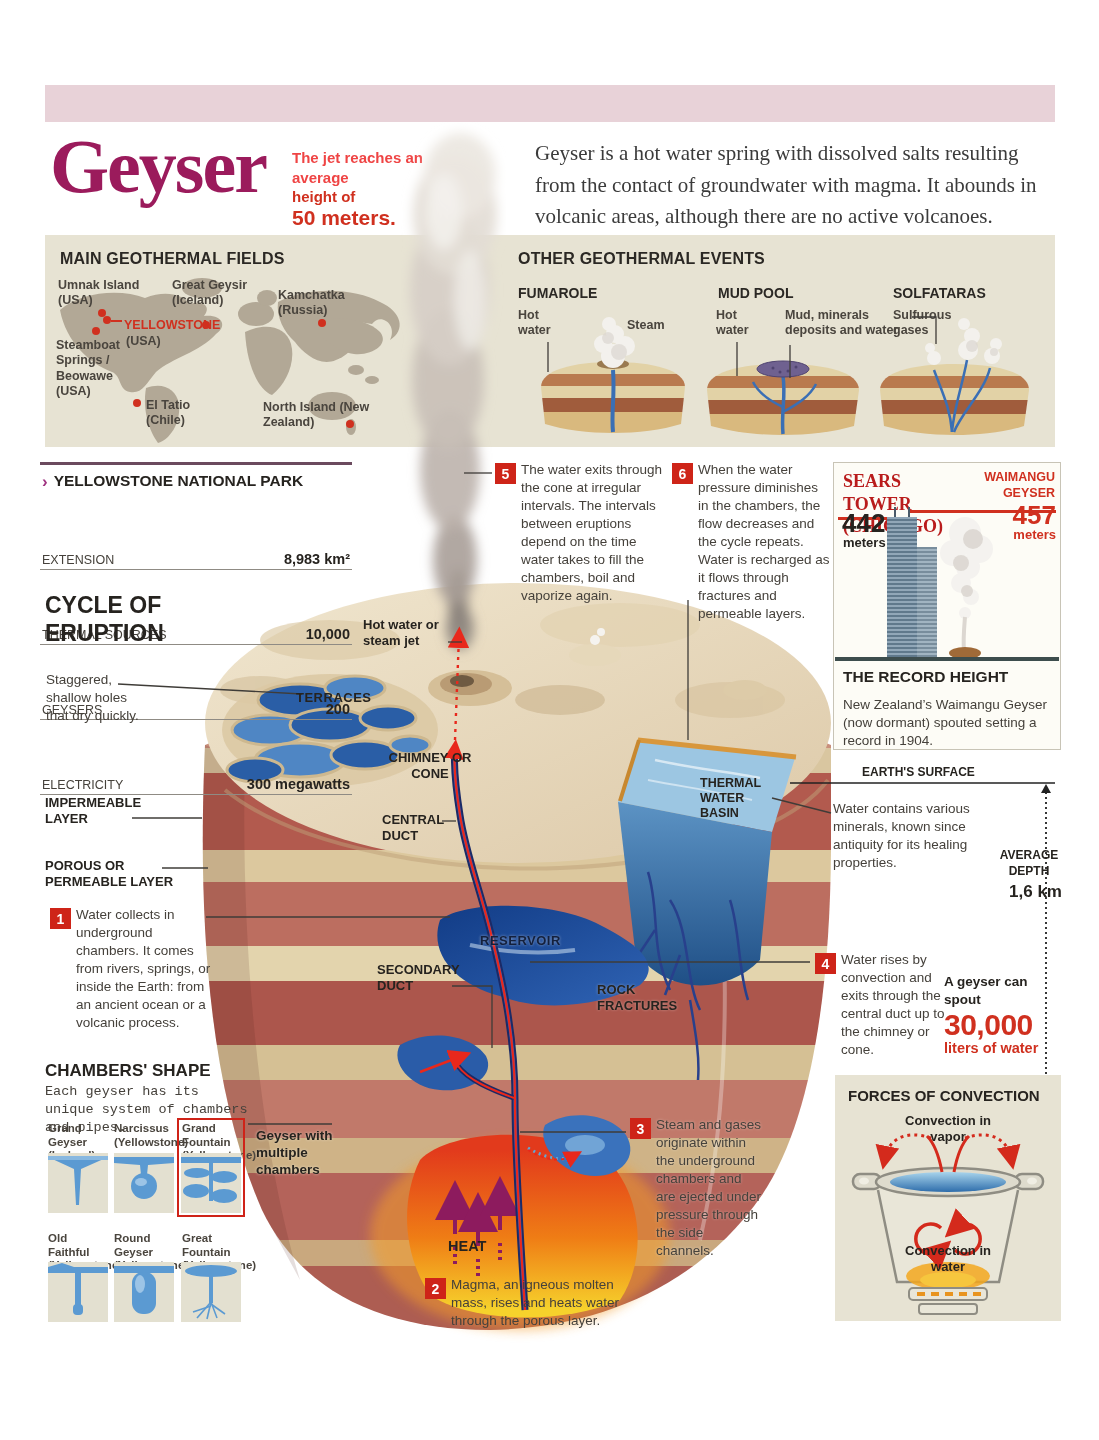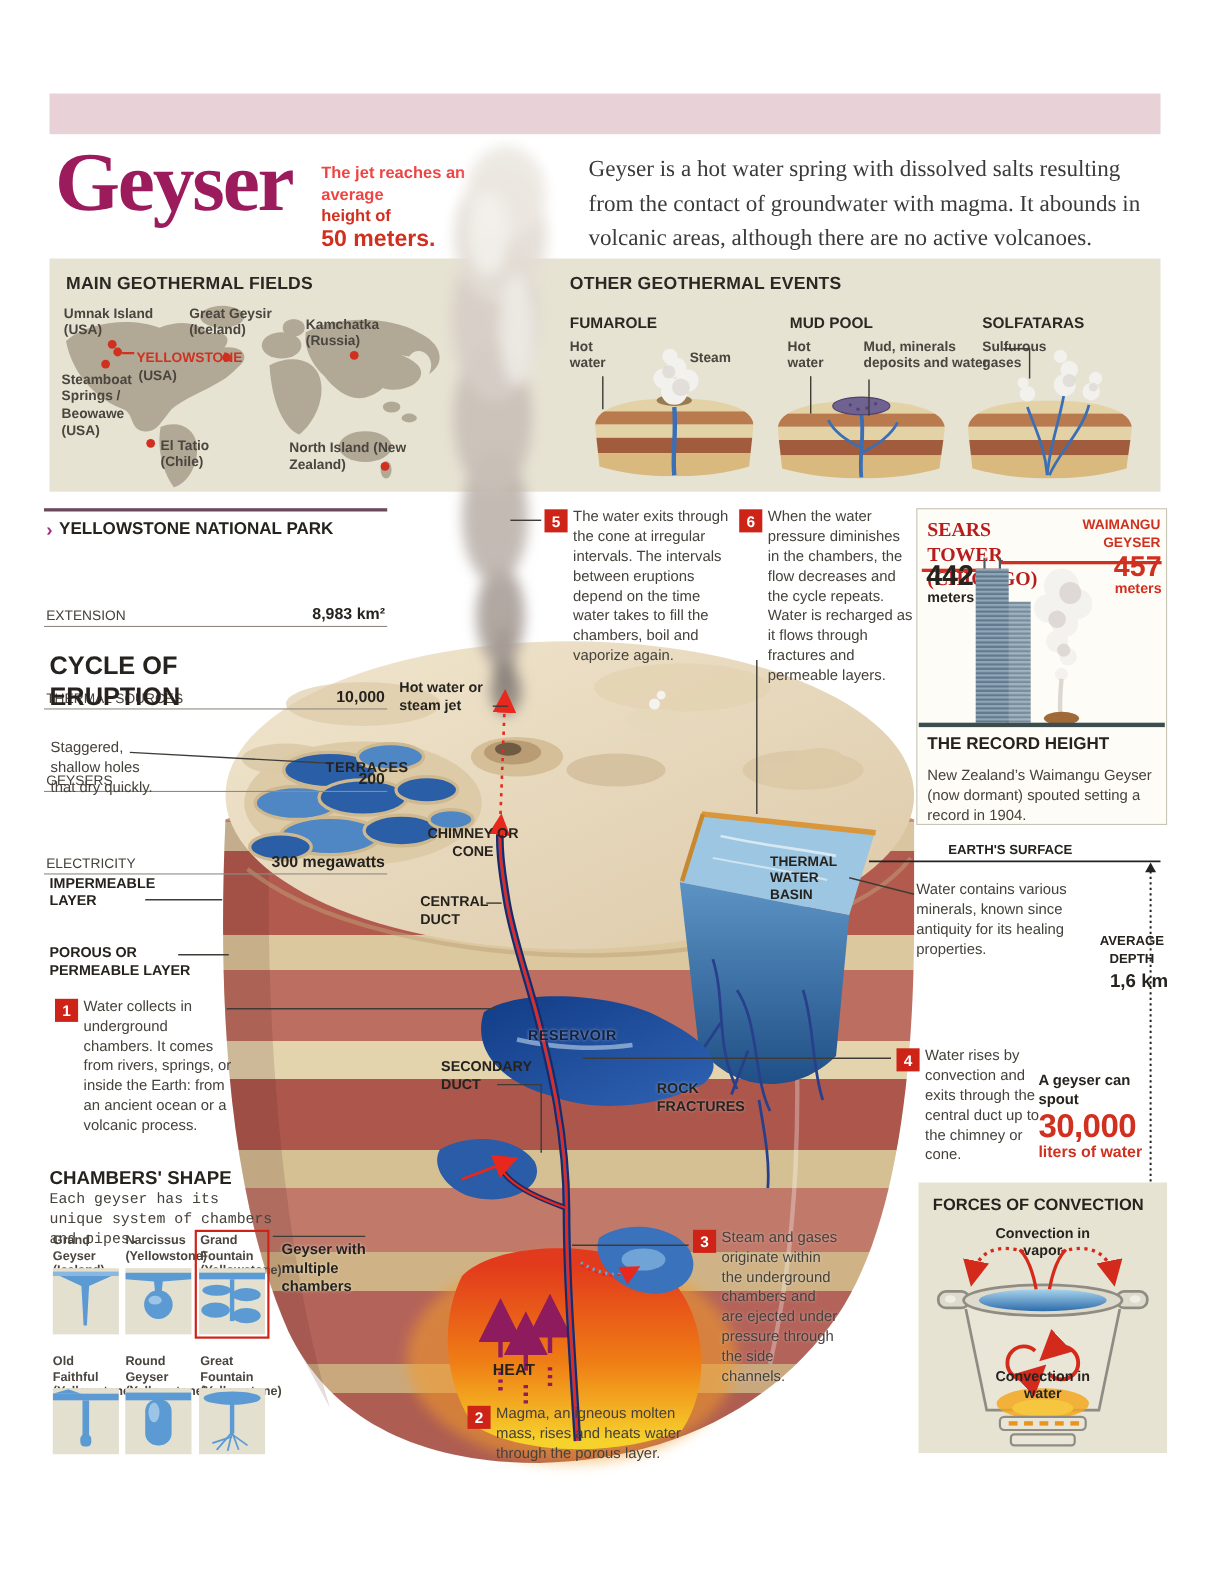--- a/index.html
+++ b/index.html
@@ -424,21 +424,21 @@
   <div class="abs txt" style="left:46px;top:671px;width:105px;">Staggered, shallow holes that dry quickly.</div>
   <div class="abs dglbl" style="left:363px;top:617px;width:95px;">Hot water or steam jet</div>
   <div class="abs dglbl" style="left:296px;top:690px;letter-spacing:.5px;">TERRACES</div>
   <div class="abs dglbl" style="left:385px;top:750px;width:90px;text-align:center;">CHIMNEY OR CONE</div>
   <div class="abs dglbl" style="left:382px;top:812px;width:70px;">CENTRAL DUCT</div>
   <div class="abs dglbl" style="left:700px;top:776px;width:64px;font-size:12.5px;">THERMAL WATER BASIN</div>
   <div class="abs dglbl" style="left:862px;top:765px;font-size:12px;">EARTH'S SURFACE</div>
   <div class="abs dglbl" style="left:45px;top:795px;width:110px;">IMPERMEABLE LAYER</div>
   <div class="abs dglbl" style="left:45px;top:858px;width:145px;">POROUS OR PERMEABLE LAYER</div>
   <div class="abs dglbl" style="left:480px;top:933px;color:#14203c;letter-spacing:.5px;text-shadow:0 0 3px rgba(255,255,255,.5);">RESERVOIR</div>
-  <div class="abs dglbl" style="left:377px;top:962px;width:85px;margin-left:24px;">SECONDARY DUCT</div>
+  <div class="abs dglbl" style="left:377px;top:962px;width:85px;">SECONDARY DUCT</div>
   <div class="abs dglbl" style="left:597px;top:982px;width:90px;text-shadow:0 0 3px rgba(255,255,255,.4);">ROCK FRACTURES</div>
   <div class="abs dglbl" style="left:448px;top:1238px;font-size:14.5px;">HEAT</div>
   <div class="abs txt" style="left:833px;top:800px;width:140px;">Water contains various minerals, known since antiquity for its healing properties.</div>
 
   <div class="abs" style="left:996px;top:848px;width:66px;font-size:12px;font-weight:700;color:#26231f;text-align:center;line-height:1.3;">AVERAGE DEPTH</div>
   <div class="abs" style="left:996px;top:882px;width:66px;font-size:17px;font-weight:700;color:#26231f;text-align:right;">1,6 km</div>
 
   <div class="abs sq" style="left:50px;top:908px;">1</div>
   <div class="abs txt" style="left:76px;top:906px;width:135px;">Water collects in underground chambers. It comes from rivers, springs, or inside the Earth: from an ancient ocean or a volcanic process.</div>
 

